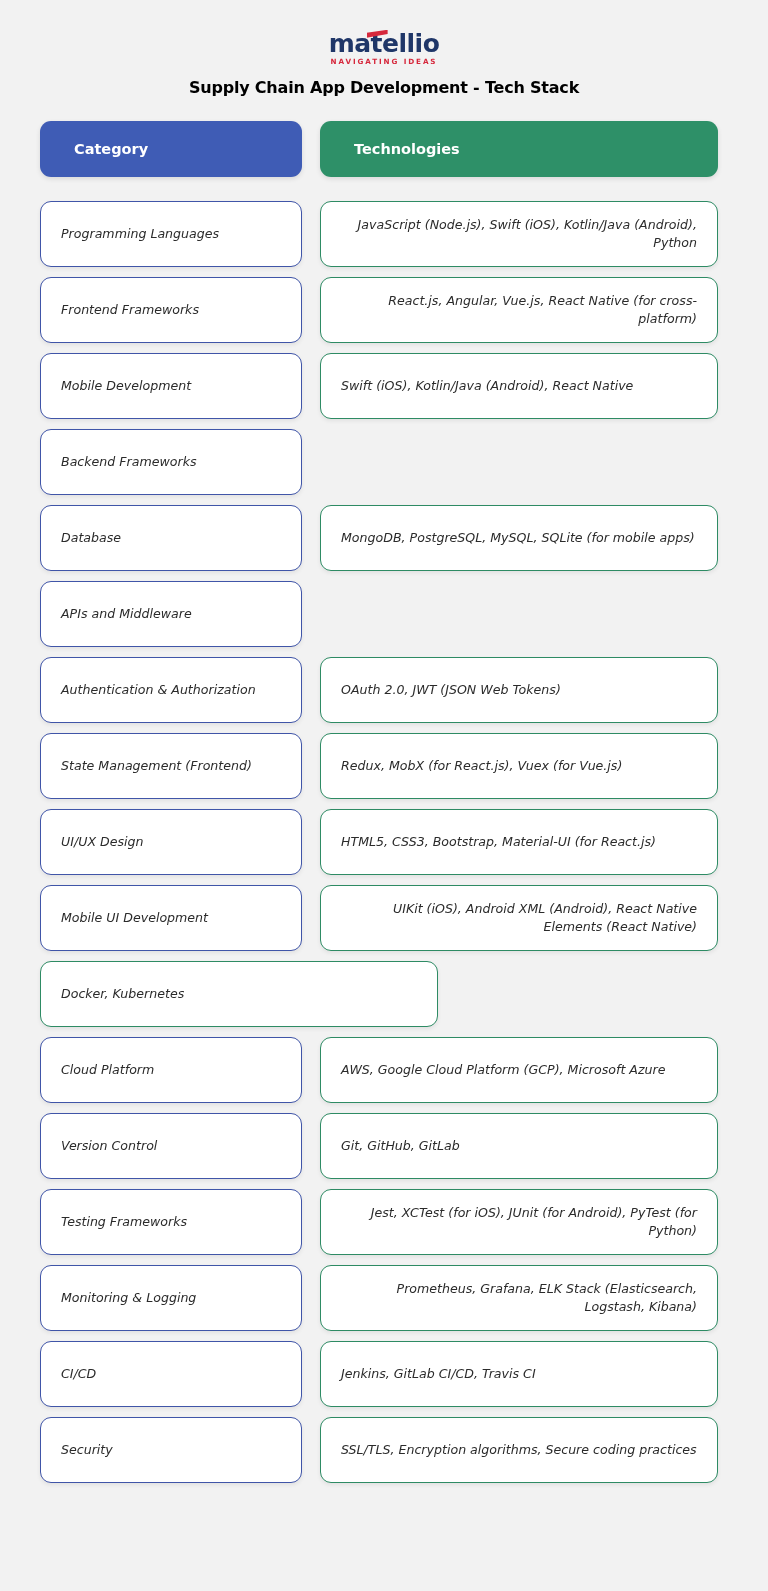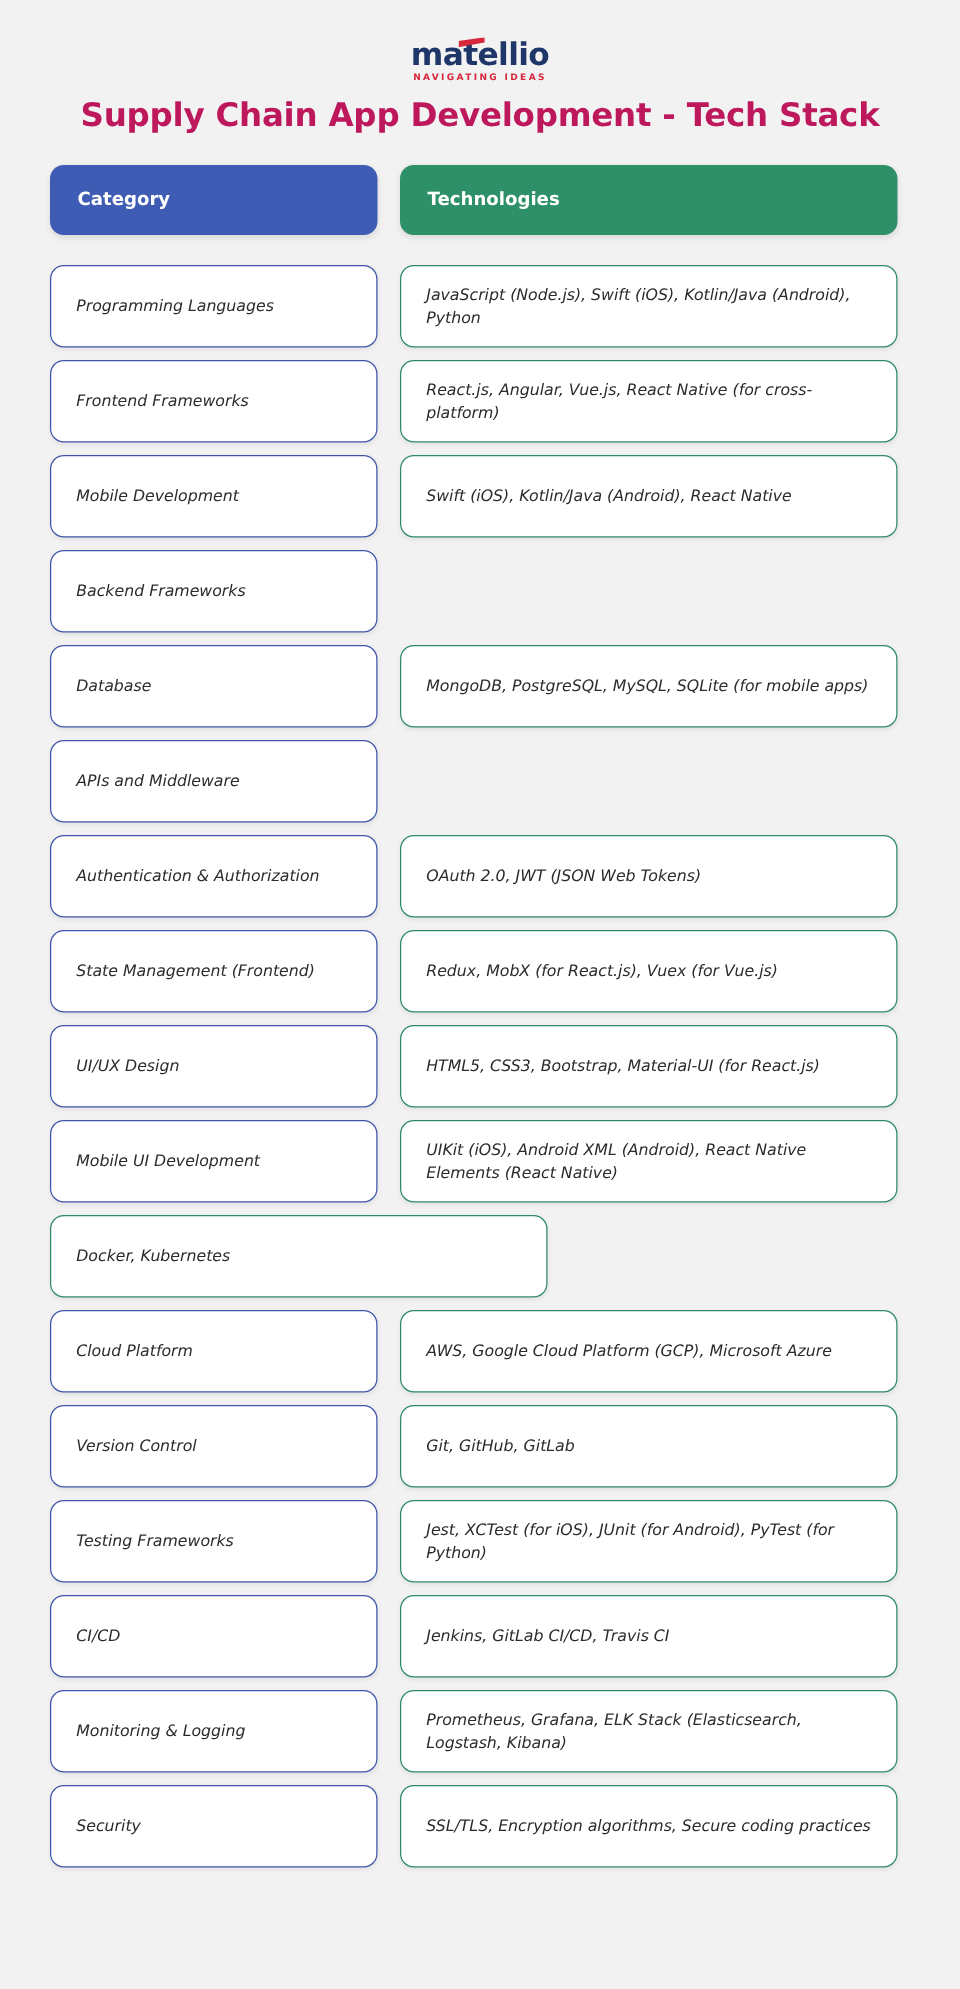--- a/index.html
+++ b/index.html
@@ -59,49 +59,49 @@
     height: 8px;
     background: #d6283c;
     clip-path: polygon(0 38%, 100% 0, 100% 52%, 0 100%);
   }
 
   
   .title {
     text-align: center;
     font-family: "DejaVu Sans", sans-serif;
     font-weight: bold;
-    font-size: 26px;
-    color: #be185d;
+    font-size: 16px;
+    color: #000000;
     letter-spacing: -0.2px;
     margin-top: 14px;
     padding: 0 40px;
   }
 
   
   .table {
     margin: 24px auto 0 auto;
     width: 688px;
     padding: 0 0 0 0;
   }
   .row {
     display: flex;
     gap: 18px;
     margin-bottom: 10px;
     align-items: stretch;
   }
   .col-cat  { width: 262px; flex: 0 0 262px; }
-  .col-tech { width: 398px; flex: 0 0 398px; }
+  .col-tech { width: 398px; flex: 0 0 398px; text-align: right; }
 
   
   .hdr {
     height: 56px;
     border-radius: 11px;
     display: flex;
     align-items: center;
-    padding: 0 22px;
+    padding: 0 34px;
     color: #ffffff;
     font-family: "DejaVu Sans", sans-serif;
     font-weight: bold;
     font-size: 14.5px;
     box-shadow: 0 2px 5px rgba(0,0,0,0.10);
   }
   .hdr-cat  { background: #3f5cb5; }
   .hdr-tech { background: #2e9068; }
   .row-header { margin-bottom: 24px; }
 
@@ -208,28 +208,28 @@
       <div class="cell cell-cat col-cat">Version Control</div>
       <div class="cell cell-tech col-tech">Git, GitHub, GitLab</div>
     </div>
 
     <div class="row row-body">
       <div class="cell cell-cat col-cat">Testing Frameworks</div>
       <div class="cell cell-tech col-tech">Jest, XCTest (for iOS), JUnit (for Android), PyTest (for Python)</div>
     </div>
 
     <div class="row row-body">
+      <div class="cell cell-cat col-cat">Monitoring &amp; Logging</div>
+      <div class="cell cell-tech col-tech">Prometheus, Grafana, ELK Stack (Elasticsearch, Logstash, Kibana)</div>
+    </div>
+
+    <div class="row row-body">
       <div class="cell cell-cat col-cat">CI/CD</div>
       <div class="cell cell-tech col-tech">Jenkins, GitLab CI/CD, Travis CI</div>
     </div>
 
     <div class="row row-body">
-      <div class="cell cell-cat col-cat">Monitoring &amp; Logging</div>
-      <div class="cell cell-tech col-tech">Prometheus, Grafana, ELK Stack (Elasticsearch, Logstash, Kibana)</div>
-    </div>
-
-    <div class="row row-body">
       <div class="cell cell-cat col-cat">Security</div>
       <div class="cell cell-tech col-tech">SSL/TLS, Encryption algorithms, Secure coding practices</div>
     </div>
 
   </div>
 </div>
 
 </body></html>

